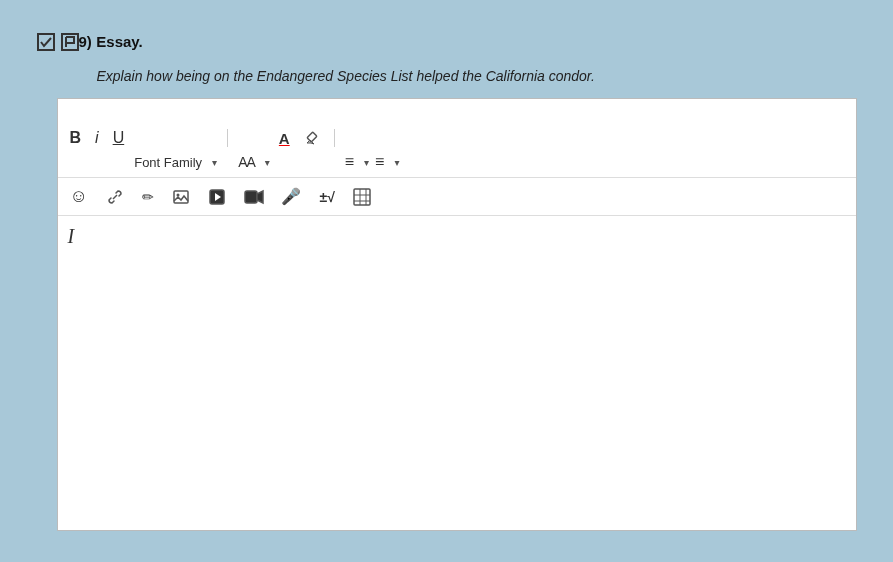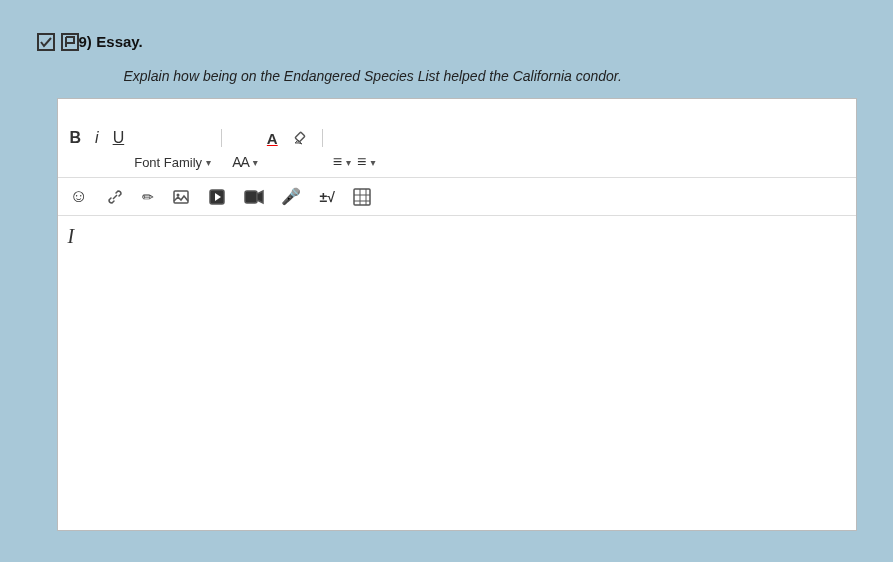--- a/index.html
+++ b/index.html
@@ -61,21 +61,21 @@
     .question-text {
       font-size: 15px;
       font-weight: bold;
       color: #111;
       line-height: 1.4;
     }
 
     .question-body {
       font-size: 14px;
       color: #222;
-      margin-left: 87px;
+      margin-left: 60px;
       margin-bottom: 14px;
       font-style: italic;
     }
 
     .editor-box {
       margin-left: 20px;
       border: 1px solid #bbb;
       background: #fff;
       flex: 1;
       display: flex;
@@ -123,21 +123,21 @@
     }
 
     .toolbar-btn-underline {
       text-decoration: underline;
       font-size: 16px;
     }
 
     .dropdown-btn {
       display: inline-flex;
       align-items: center;
-      gap: 4px;
+      gap: 10px;
       cursor: pointer;
       font-size: 13px;
       color: #333;
       margin-top: 48px;
     }
 
     .dropdown-arrow {
       font-size: 10px;
       color: #555;
     }

